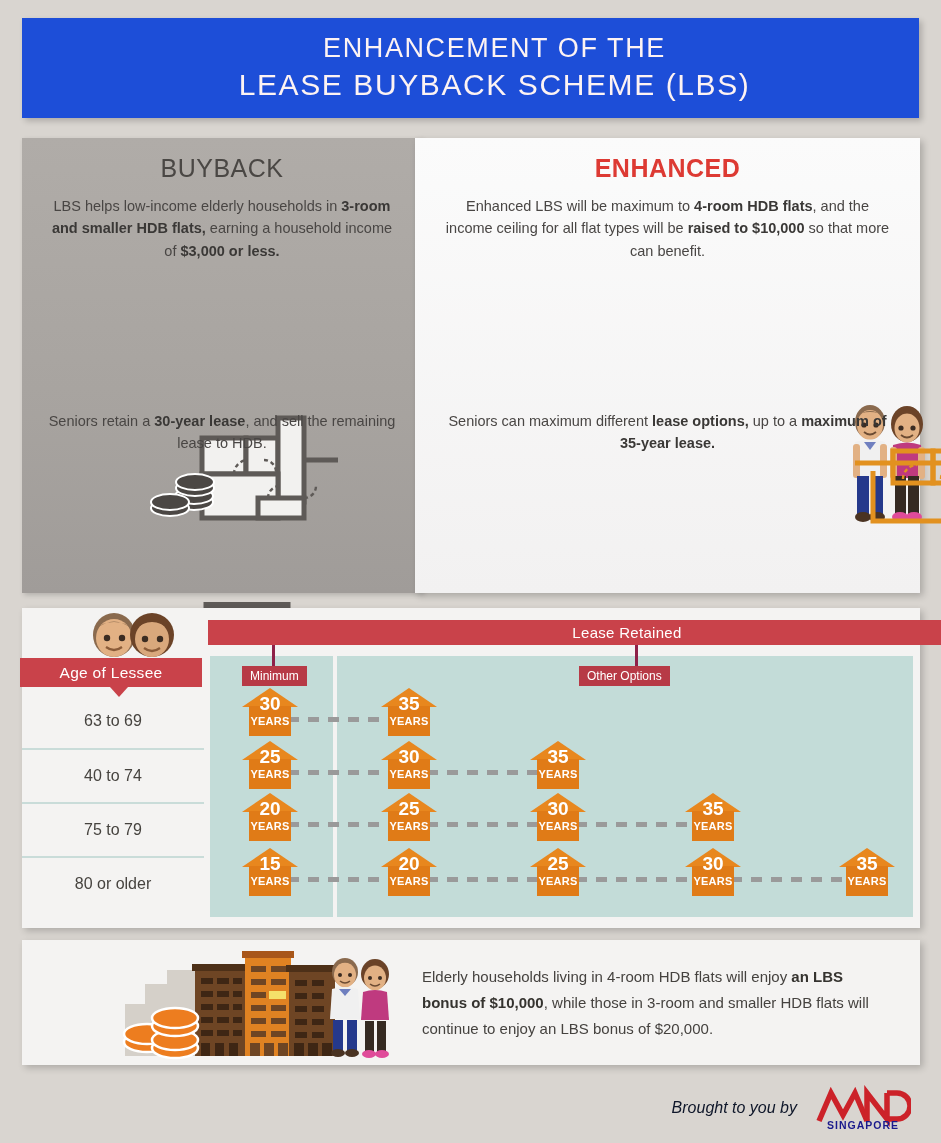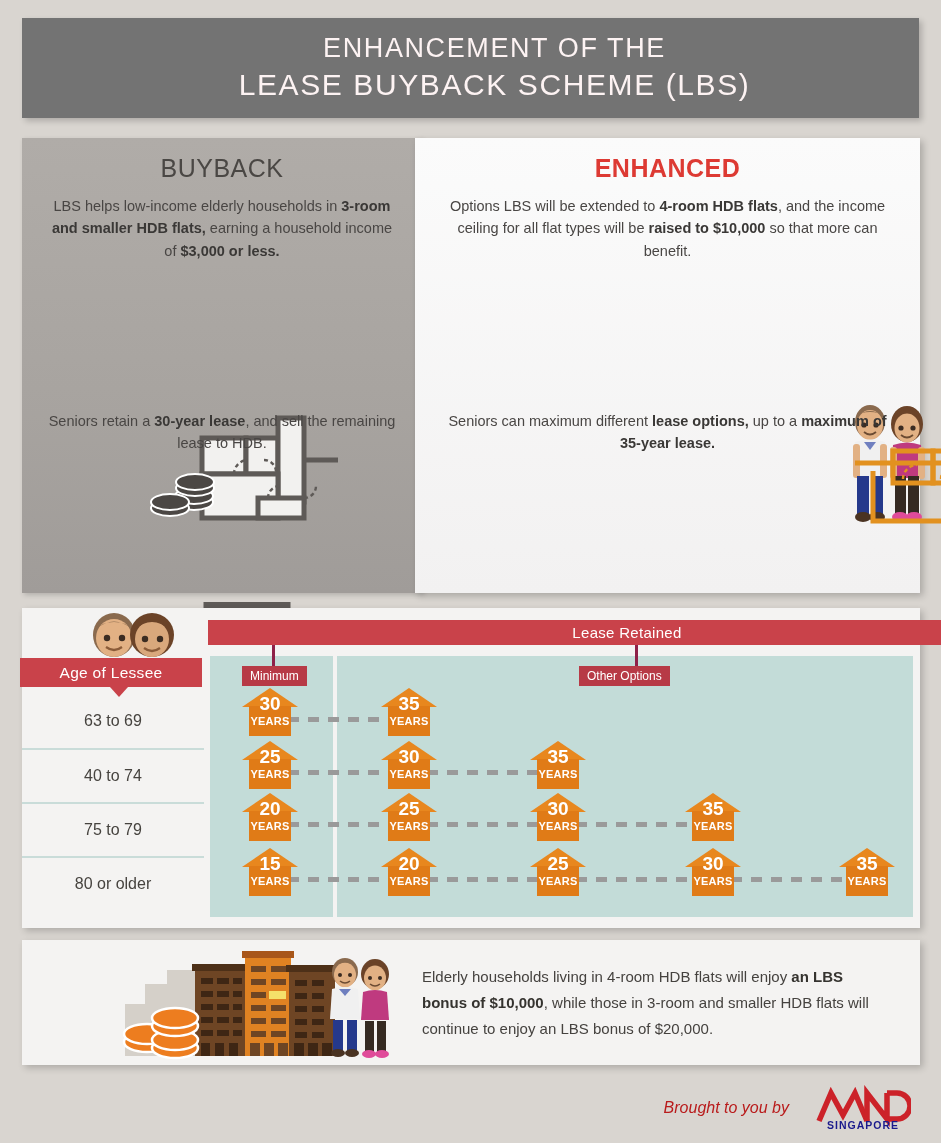--- a/index.html
+++ b/index.html
@@ -8,21 +8,21 @@
     background: #d9d5d0;
     font-family: "Liberation Sans", sans-serif;
     position: relative;
     overflow: hidden;
   }
   .stage { position:absolute; left:0; top:0; width:941px; height:1143px; }
 
   
   .title-bar {
     position:absolute; left:22px; top:18px; width:897px; height:100px;
-    background:#737373;
+    background:#1d4ed8;
     box-shadow: 3px 3px 6px rgba(0,0,0,.20);
     display:flex; flex-direction:column; align-items:center; justify-content:center;
     color:#fdf3f3;
     padding-left:48px;
   }
   .title-l1 { font-size:27px; letter-spacing:1.6px; font-weight:400; line-height:1.25; }
   .title-l2 { font-size:30px; letter-spacing:1.6px; font-weight:400; line-height:1.3; }
 
   
   .panel-current {
@@ -154,21 +154,21 @@
     font-size:15px; color:#45423f; line-height:1.72;
   }
   .bottom-text b { font-weight:bold; color:#35332f; }
 
   
   .footer {
     position:absolute; left:0; top:1078px; width:941px; height:60px;
     display:flex; align-items:center; justify-content:flex-end; padding-right:30px;
   }
   .brought {
-    font-size:16px; font-style:italic; color:#b91c1c; margin-right:24px;
+    font-size:16px; font-style:italic; color:#0f172a; margin-right:16px;
   }
   .logo { width:98px; height:46px; position:relative; }
 </style>
 </head>
 <body>
 
 <div class="stage">
 
   <div class="title-bar">
     <div class="title-l1">ENHANCEMENT OF THE</div>
@@ -212,21 +212,21 @@
       <path d="M48 24 L62 36 H56 V46 H40 V36 H34 Z" fill="#5e5a57"></path>
       <text x="45" y="66" text-anchor="middle" font-family="Liberation Sans, sans-serif" font-size="22" font-weight="bold" fill="#5e5a57">30</text>
       <text x="45" y="80" text-anchor="middle" font-family="Liberation Sans, sans-serif" font-size="12" font-weight="bold" fill="#5e5a57">YEARS</text>
       <rect x="24" y="86" width="42" height="4" fill="#5e5a57"></rect>
       <rect x="24" y="94" width="42" height="4" fill="#5e5a57"></rect>
     </svg>
   </div>
 
   <div class="panel-enhanced">
     <div class="hdr-enhanced">ENHANCED</div>
-    <div class="body-enhanced"><span>Options LBS will be extended to </span><b>4-room HDB flats</b><span>, and the income ceiling for all flat types will be </span><b>raised to $10,000</b><span> so that more can benefit.</span></div>
+    <div class="body-enhanced"><span>Enhanced LBS will be maximum to </span><b>4-room HDB flats</b><span>, and the income ceiling for all flat types will be </span><b>raised to $10,000</b><span> so that more can benefit.</span></div>
 
     <svg class="couple-e" viewBox="0 0 90 125">
 
       <ellipse cx="25" cy="22" rx="15" ry="17" fill="#8a6a4e"></ellipse>
       <ellipse cx="25" cy="25" rx="13" ry="15" fill="#e2b184"></ellipse>
       <path d="M12 16 Q25 6 38 16 Q34 12 25 12 Q16 12 12 16Z" fill="#8a6a4e"></path>
       <circle cx="19" cy="25" r="2.6" fill="#3b2c22"></circle>
         <circle cx="31" cy="25" r="2.6" fill="#3b2c22"></circle>
       <path d="M19 32 Q25 37 31 32" stroke="#6b4b32" stroke-width="1.8" fill="none"></path>
       <path d="M10 42 q15 -5 30 0 l2 36 h-34 z" fill="#f0f0f0"></path>

